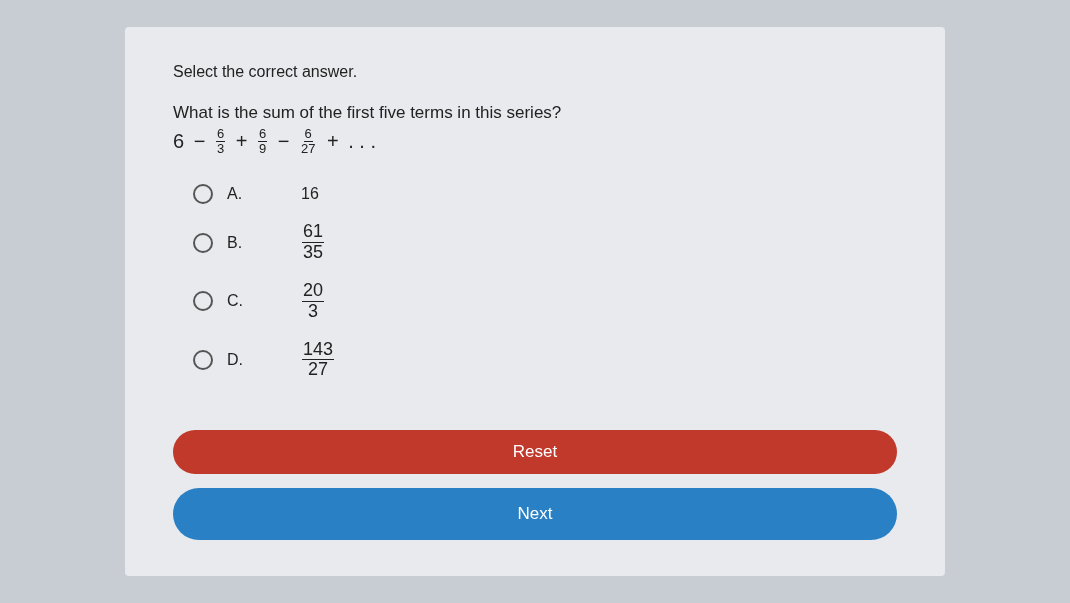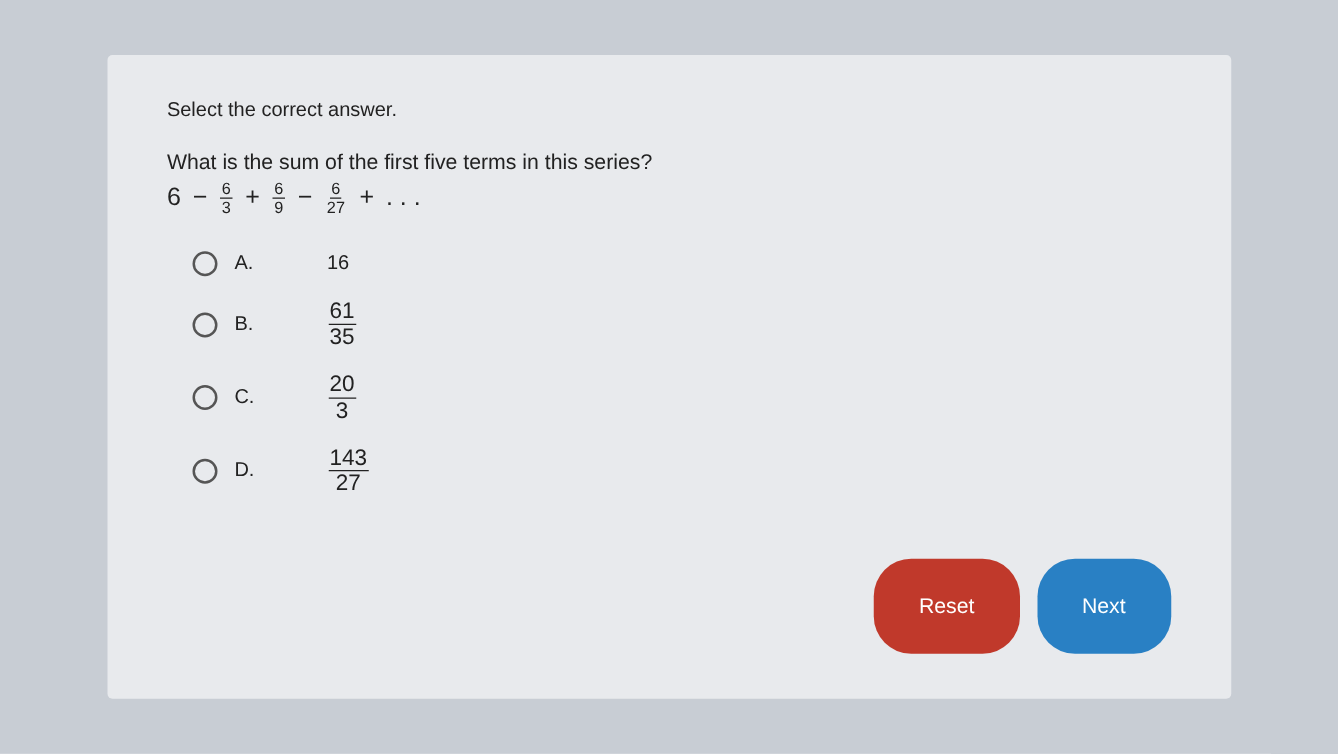--- a/index.html
+++ b/index.html
@@ -9,21 +9,21 @@
       height: 603px;
       background-color: #c8cdd4;
       display: flex;
       align-items: center;
       justify-content: center;
       font-family: Arial, sans-serif;
     }
 
     .card {
       background-color: #e8eaed;
-      width: 899px;
+      width: 820px;
       min-height: 480px;
       border-radius: 4px;
       padding: 36px 48px 36px 48px;
       position: relative;
     }
 
     .instruction {
       font-size: 16px;
       color: #222;
       margin-bottom: 22px;
@@ -104,39 +104,40 @@
 
     .option-value .frac {
       font-size: 18px;
     }
 
     .buttons-row {
       display: flex;
       justify-content: flex-end;
       gap: 14px;
       margin-top: 50px;
+      flex-direction: column;
     }
 
     .btn-reset {
       background-color: #c0392b;
       color: white;
       border: none;
       border-radius: 30px;
       padding: 12px 36px;
       font-size: 17px;
       cursor: pointer;
       font-weight: 500;
     }
 
     .btn-next {
       background-color: #2980c4;
       color: white;
       border: none;
       border-radius: 30px;
-      padding: 28px 36px;
+      padding: 16px 36px;
       font-size: 17px;
       cursor: pointer;
       font-weight: 500;
     }
   </style>
 </head>
 <body>
 
 <div class="card">
   <div class="instruction">Select the correct answer.</div>

